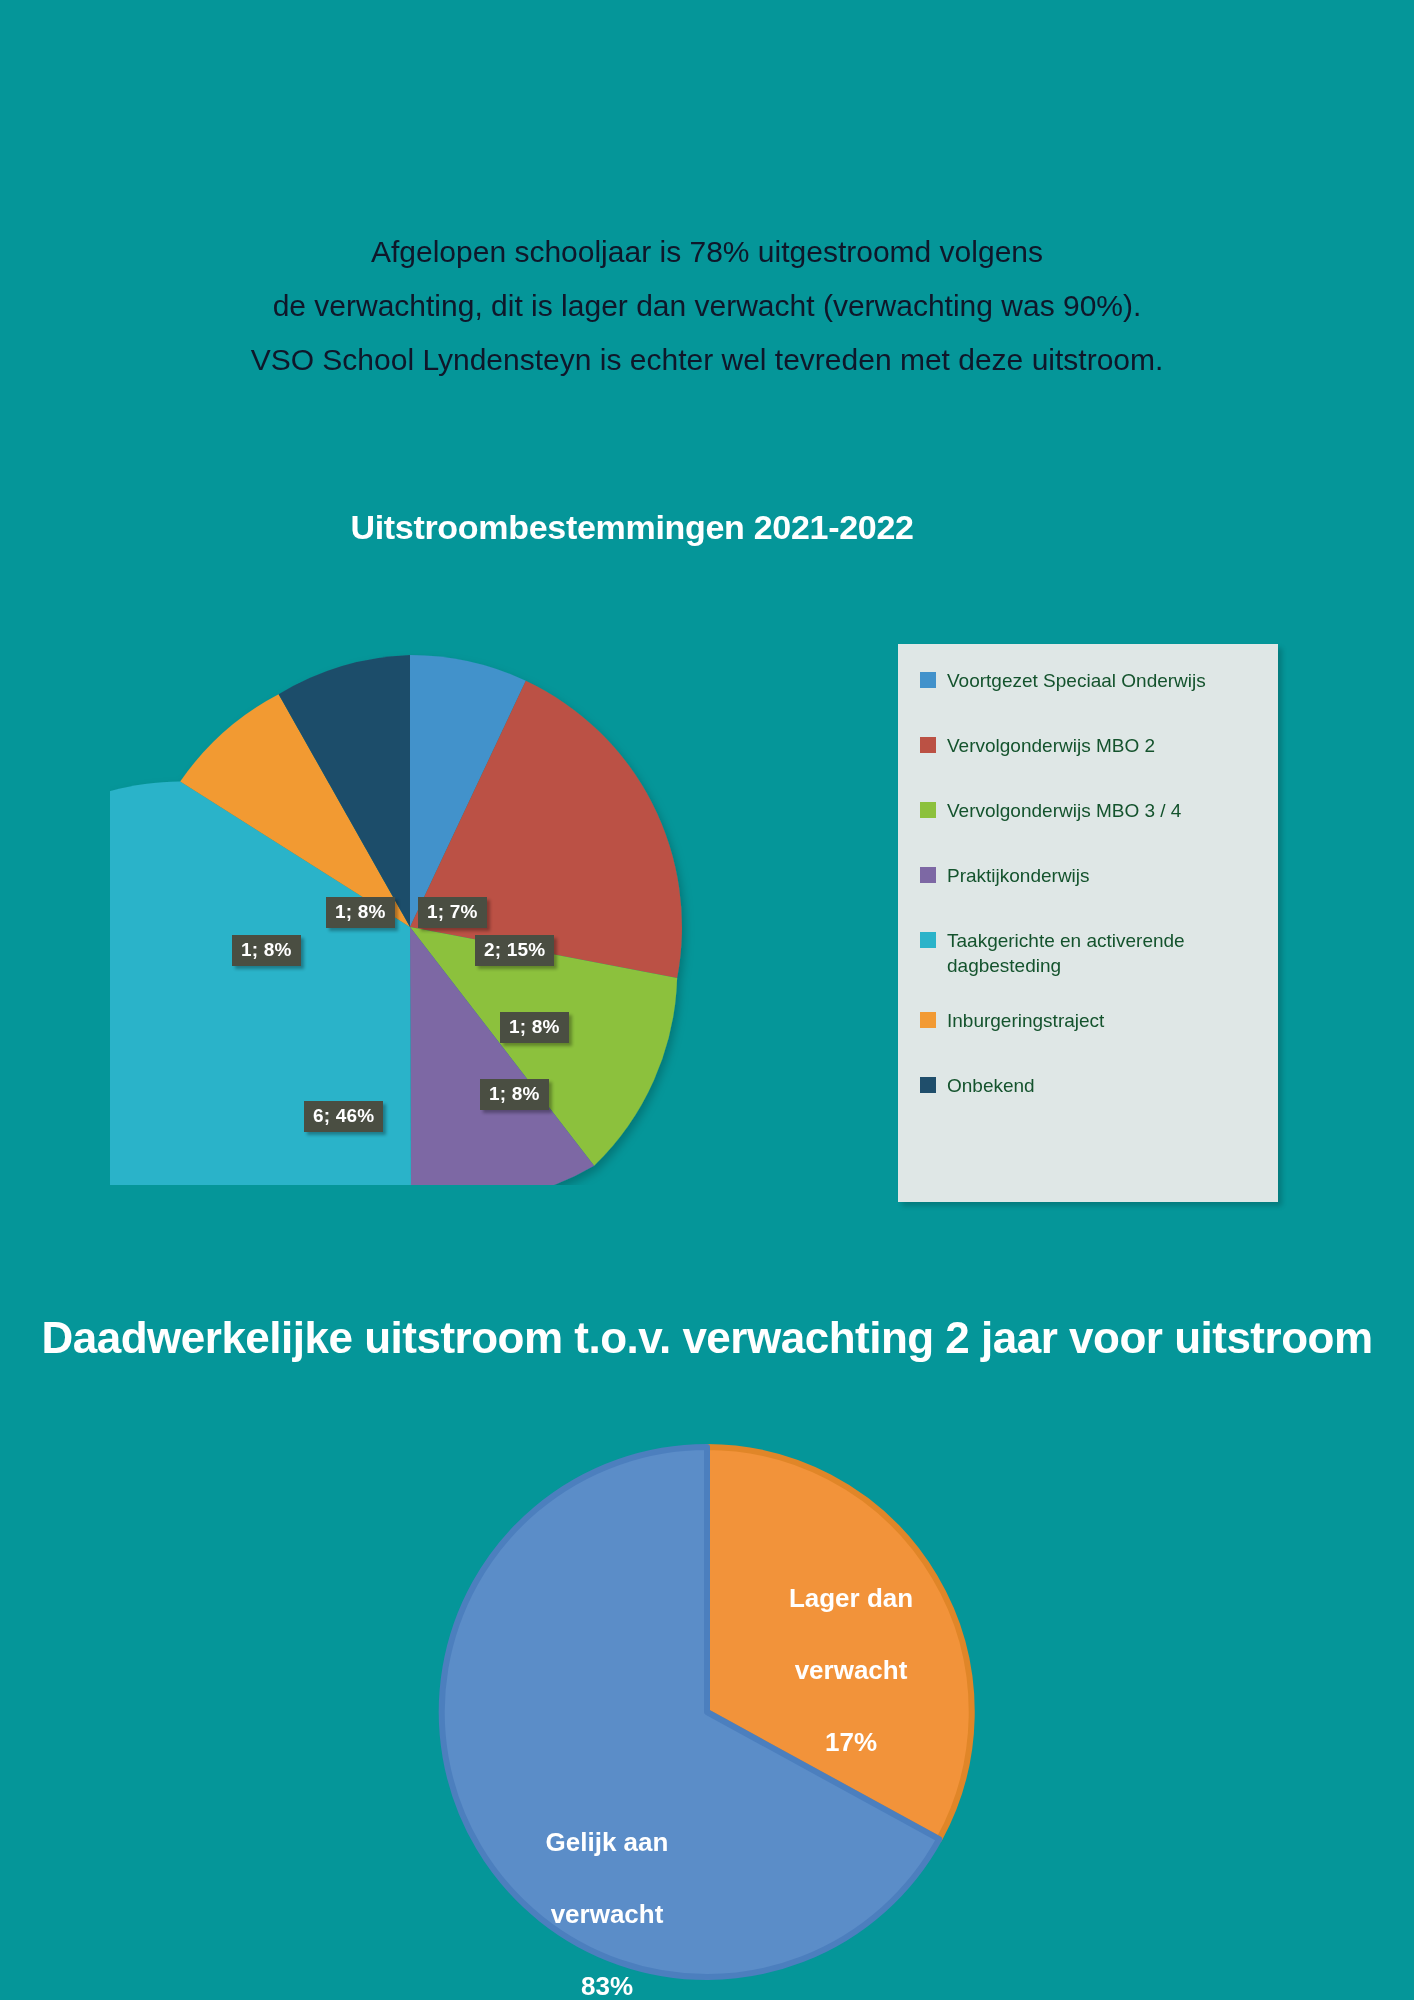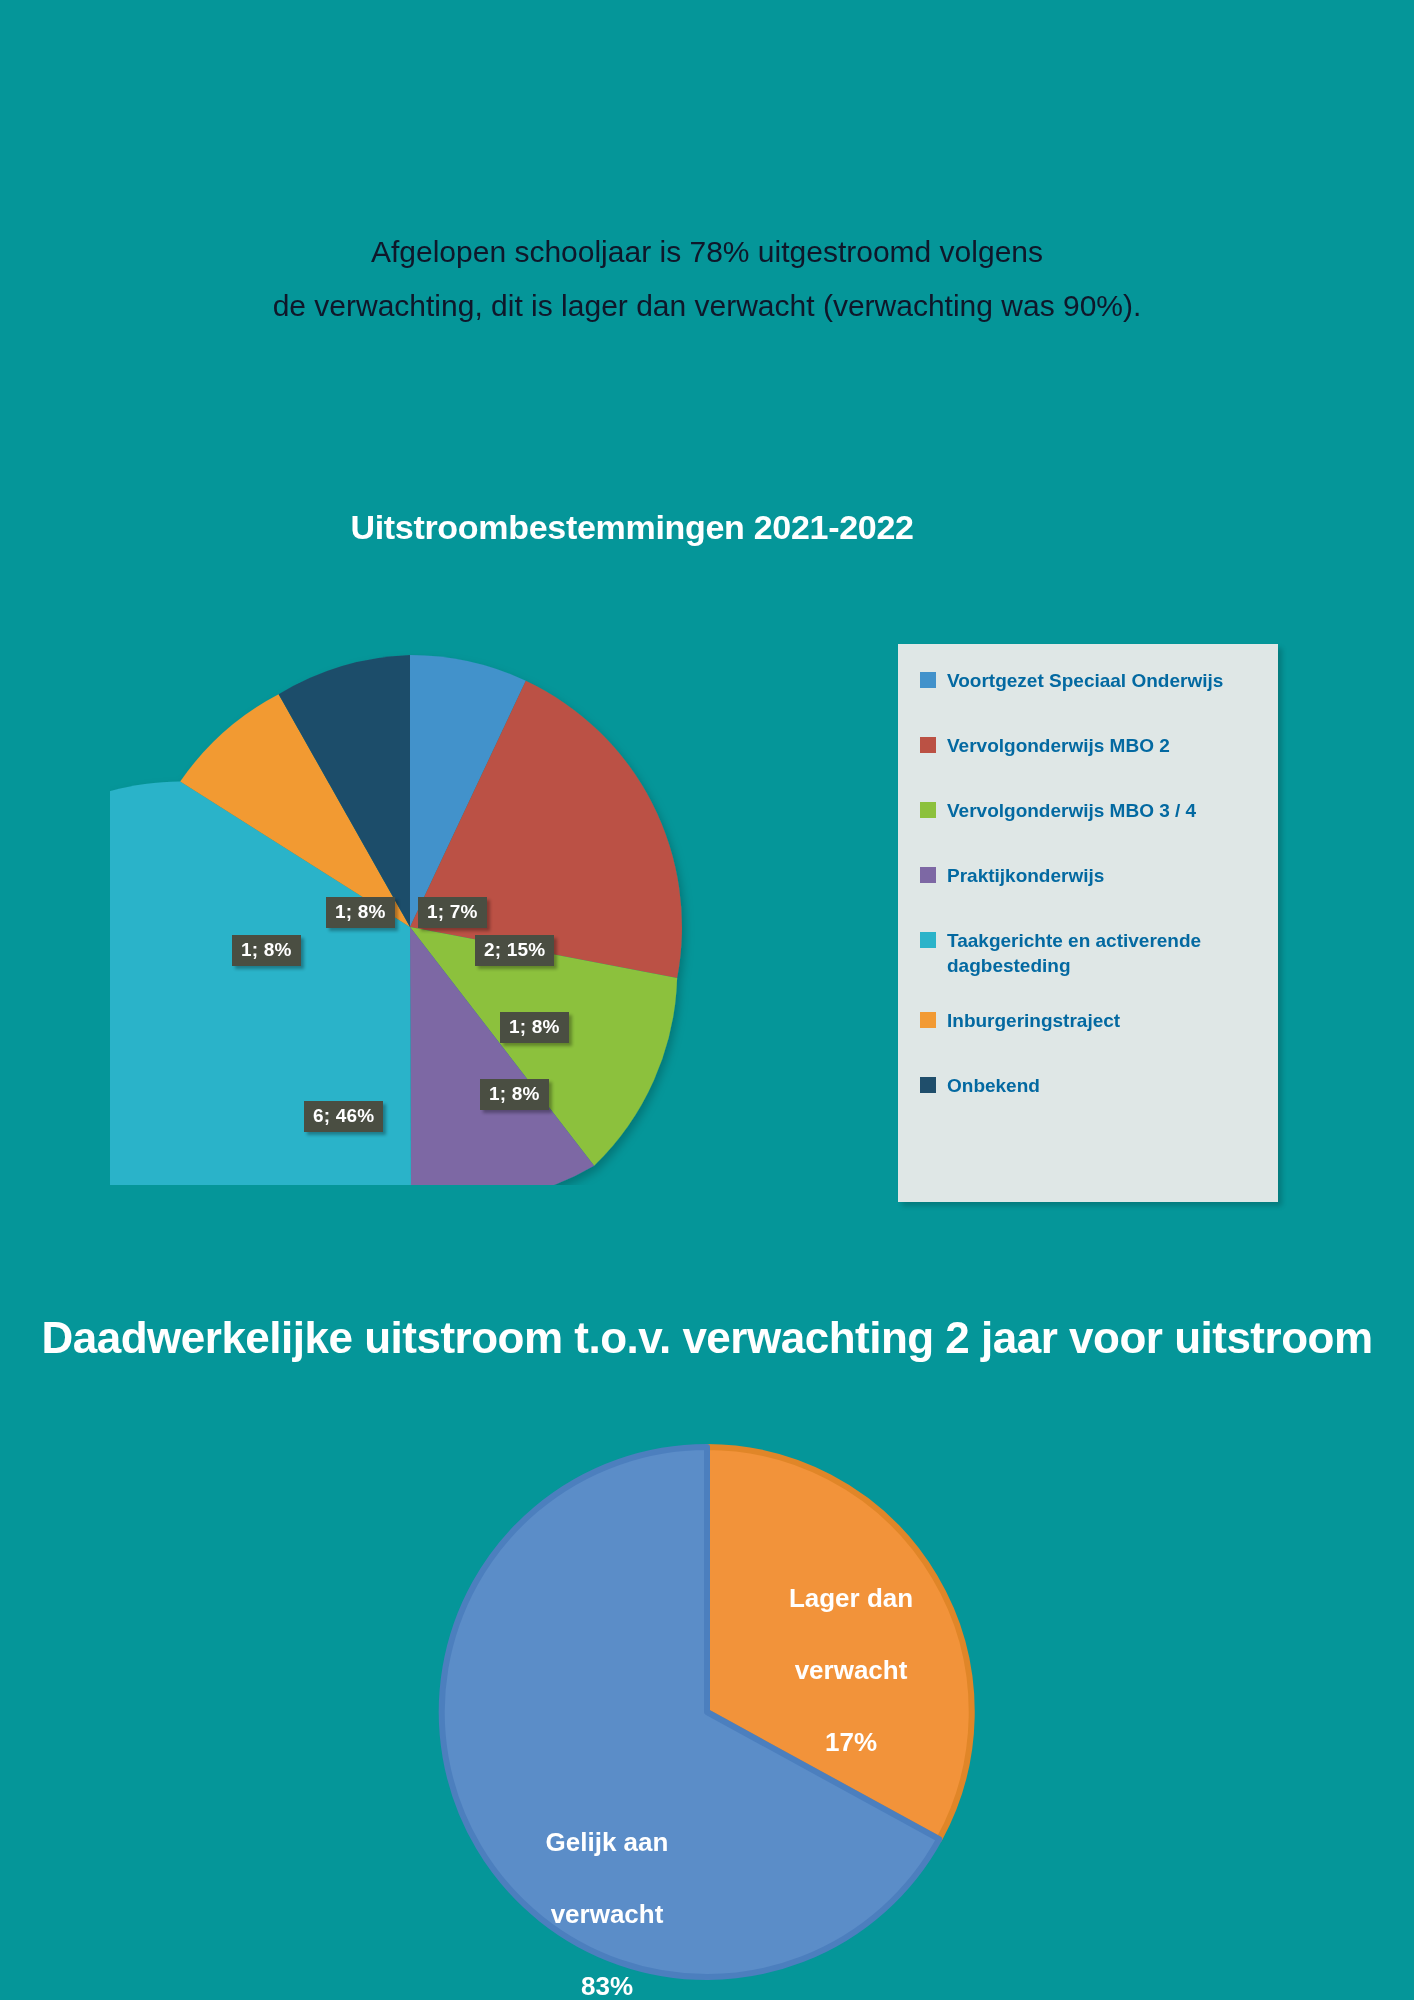--- a/index.html
+++ b/index.html
@@ -95,24 +95,24 @@
   }
   .legend-row.tight { margin-bottom: 30px; }
   .legend-swatch {
     width: 16px;
     height: 16px;
     flex: 0 0 16px;
     margin-top: 4px;
     margin-right: 11px;
   }
   .legend-text {
-    color: #0369a1;
+    color: #14532d;
     font-size: 19px;
     line-height: 25px;
-    font-weight: 700;
+    font-weight: 400;
   }
 
   
   .chart2-title {
     position: absolute;
     top: 1313px;
     left: 0;
     width: 1414px;
     text-align: center;
     color: #ffffff;
@@ -139,20 +139,21 @@
 </style>
 </head>
 <body>
 
 <div class="page">
 
 
   <div class="intro">
     <span class="ln">Afgelopen schooljaar is 78% uitgestroomd volgens</span>
     <span class="ln">de verwachting, dit is lager dan verwacht (verwachting was 90%).</span>
+    <span class="ln">VSO School Lyndensteyn is echter wel tevreden met deze uitstroom.</span>
   </div>
 
   <div class="chart1-title">
     <span class="chart1-title-inner">Uitstroombestemmingen 2021-2022</span>
   </div>
 
   <div class="pie1-wrap">
     <svg width="600" height="560" viewBox="0 0 600 560">
       <defs>
         <filter id="pieShadow1" x="-20%" y="-20%" width="150%" height="150%">

